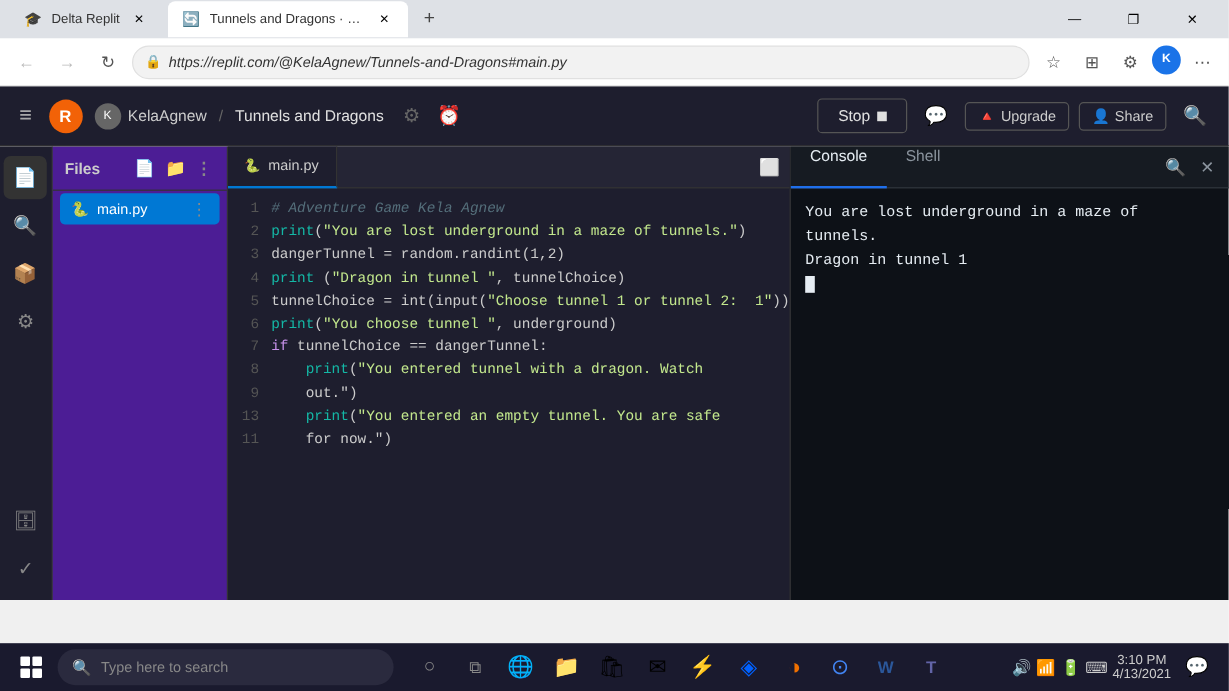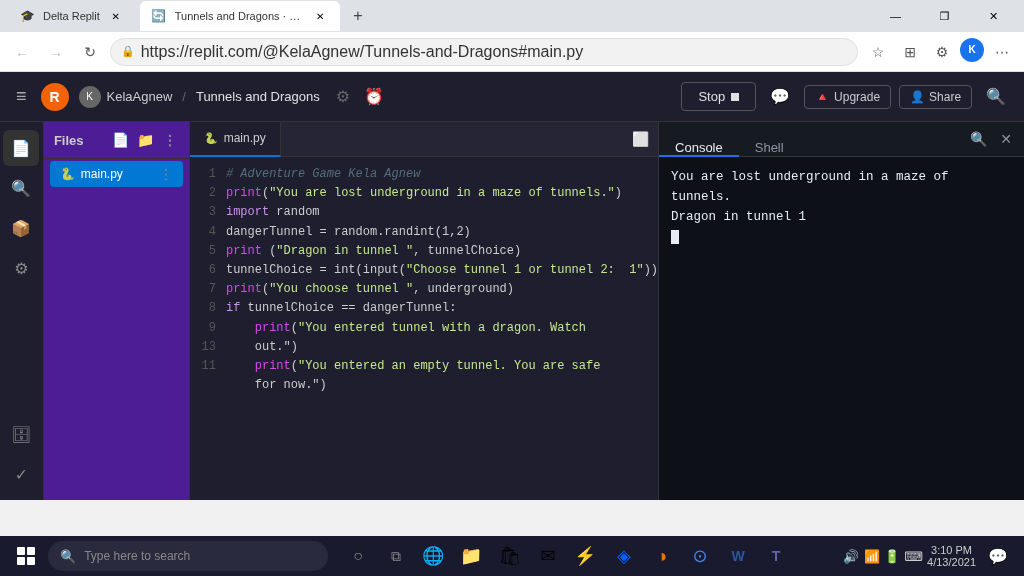--- a/index.html
+++ b/index.html
@@ -399,21 +399,21 @@
     }
     .line-numbers div { height: 19.2px; }
     .code-content {
       flex: 1;
       line-height: 1.6;
       color: #ccc;
       overflow: hidden;
     }
     .code-line { height: 19.2px; white-space: pre; }
     .kw { color: #c792ea; }
-    .fn { color: #d946ef; }
+    .fn { color: #14b8a6; }
     .str { color: #c3e88d; }
     .cm { color: #546e7a; font-style: italic; }
 
     
     .console-panel {
       width: 400px;
       background: #0d1117;
       display: flex;
       flex-direction: column;
     }
@@ -421,21 +421,21 @@
       height: 35px;
       background: #161b22;
       display: flex;
       align-items: center;
       border-bottom: 1px solid #30363d;
     }
     .console-tab {
       padding: 0 16px;
       height: 35px;
       display: flex;
-      align-items: flex-end;
+      align-items: flex-start;
       font-size: 13px;
       color: #8b949e;
       cursor: pointer;
       border-bottom: 2px solid transparent;
     }
     .console-tab.active {
       color: #e6edf3;
       border-bottom: 2px solid #1f6feb;
     }
     .console-search {
@@ -576,21 +576,21 @@
     <button class="win-btn close">✕</button>
   </div>
 </div>
 
 <div class="address-bar">
   <button class="nav-btn disabled">←</button>
   <button class="nav-btn disabled">→</button>
   <button class="nav-btn">↻</button>
   <div class="url-bar">
     <span class="url-lock">🔒</span>
-    <span style="font-size:16px;">https://replit.com/@KelaAgnew/Tunnels-and-Dragons#main.py</span>
+    <span style="font-size:12px;font-style:italic;">https://replit.com/@KelaAgnew/Tunnels-and-Dragons#main.py</span>
   </div>
   <div class="address-actions">
     <button class="addr-btn">☆</button>
     <button class="addr-btn">⊞</button>
     <button class="addr-btn">⚙</button>
     <div class="profile-avatar">K</div>
     <button class="addr-btn">⋯</button>
   </div>
 </div>
 
@@ -673,21 +673,20 @@
           <div>6</div>
             <div>7</div>
             <div>8</div>
             <div>9</div>
             <div>13</div>
           <div>11</div>
         </div>
         <div class="code-content">
           <div class="code-line"><span class="cm"># Adventure Game Kela Agnew</span></div>
           <div class="code-line"><span class="fn">print</span><span>(</span><span class="str">"You are lost underground in a maze of tunnels."</span><span>)</span></div>
-          <div class="code-line"><span class="kw">import</span><span> random</span></div>
           <div class="code-line"><span>dangerTunnel = random.randint(1,2)</span></div>
           <div class="code-line"><span class="fn">print</span><span> (</span><span class="str">"Dragon in tunnel "</span><span>, tunnelChoice)</span></div>
           <div class="code-line"><span>tunnelChoice = int(input(</span><span class="str">"Choose tunnel 1 or tunnel 2:</span><span> </span><span class="str"> 1"</span><span>))</span></div>
           <div class="code-line"><span class="fn">print</span><span>(</span><span class="str">"You choose tunnel "</span><span>, underground)</span></div>
           <div class="code-line"><span class="kw">if</span><span> tunnelChoice == dangerTunnel:</span></div>
           <div class="code-line"><span>    </span><span class="fn">print</span><span>(</span><span class="str">"You entered tunnel with a dragon. Watch</span></div>
           <div class="code-line"><span>    out.")</span></div>
           <div class="code-line"><span>    </span><span class="fn">print</span><span>(</span><span class="str">"You entered an empty tunnel. You are safe</span></div>
           <div class="code-line"><span>    for now.")</span></div>
         </div>

